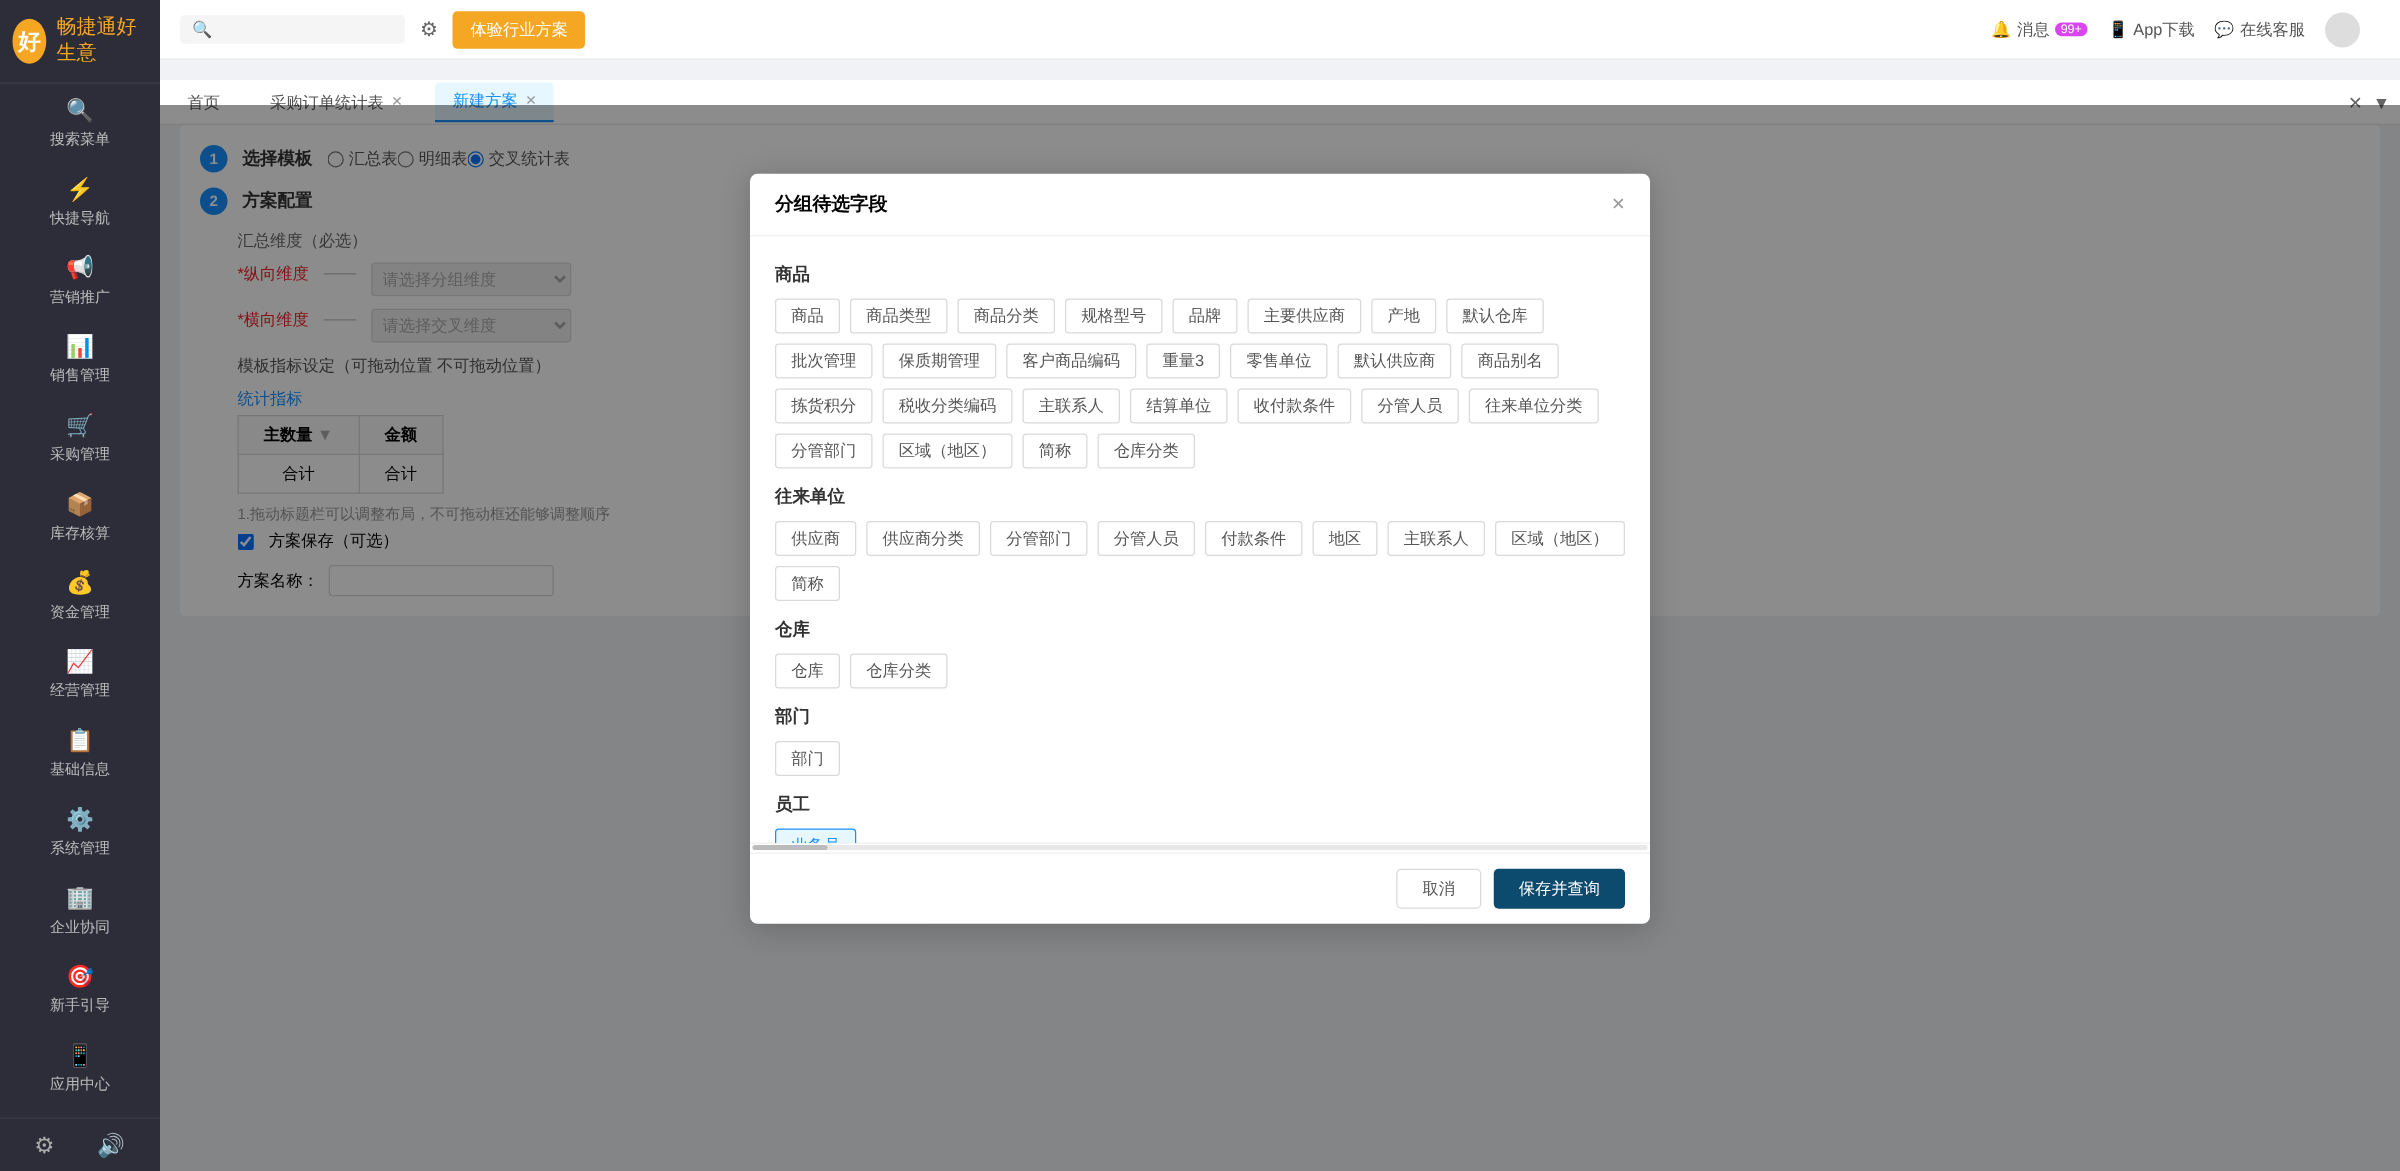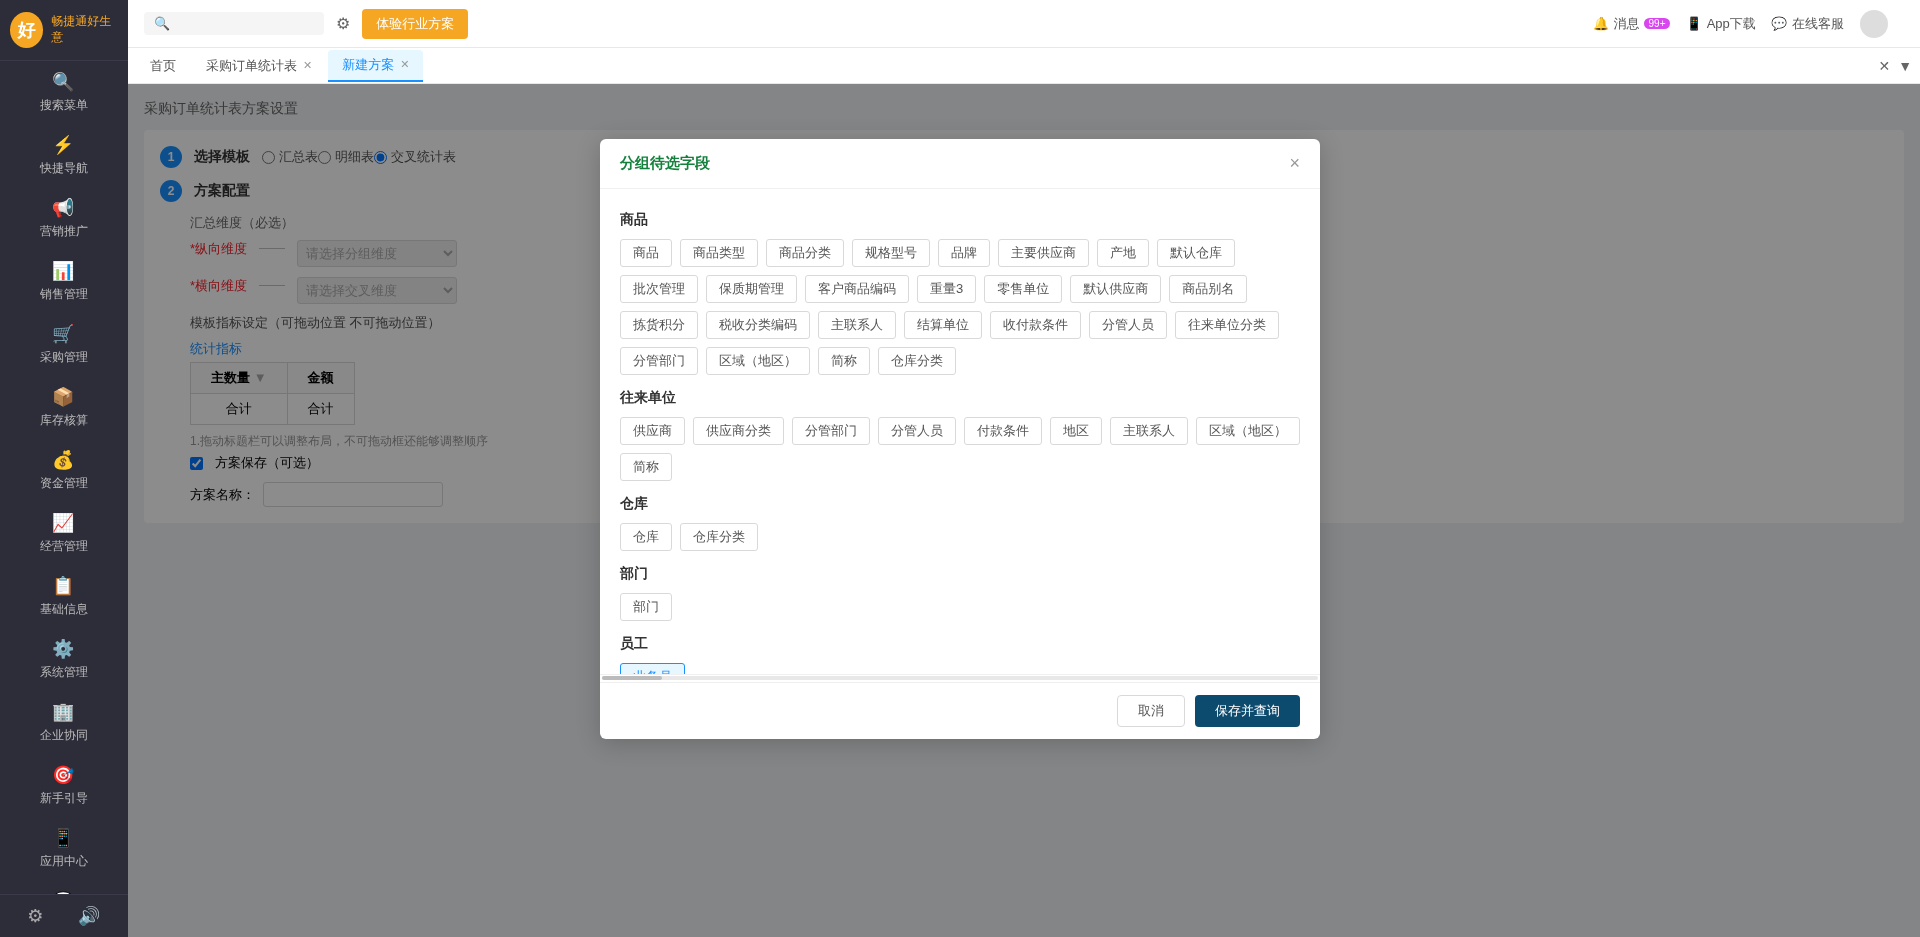--- a/index.html
+++ b/index.html
@@ -8,21 +8,21 @@
     
     .sidebar {
       position: fixed; left: 0; top: 0; width: 128px; height: 100%; background: #2d2d3a; color: #ccc; display: flex; flex-direction: column;
     }
     .sidebar-logo {
       display: flex; align-items: center; padding: 12px 10px; border-bottom: 1px solid #3a3a4a;
     }
     .sidebar-logo-icon {
       width: 36px; height: 36px; background: #f5a623; border-radius: 50%; display: flex; align-items: center; justify-content: center; color: white; font-size: 18px; font-weight: bold; margin-right: 8px;
     }
-    .sidebar-logo-text { color: #f5a623; font-size: 12px; line-height: 1.3; }
+    .sidebar-logo-text { color: #f5a623; font-size: 16px; line-height: 1.3; }
     .sidebar-nav { flex: 1; overflow-y: auto; }
     .sidebar-item {
       display: flex; flex-direction: column; align-items: center; padding: 10px 5px; cursor: pointer; color: #bbb; font-size: 12px; gap: 4px;
     }
     .sidebar-item-icon { font-size: 18px; }
     .sidebar-bottom {
       display: flex; justify-content: space-around; padding: 10px; border-top: 1px solid #3a3a4a;
     }
     .sidebar-bottom-btn { color: #aaa; background: none; border: none; cursor: pointer; font-size: 18px; }
 
@@ -36,21 +36,21 @@
     .topbar-search input { background: none; border: none; outline: none; font-size: 13px; color: #666; width: 120px; }
     .topbar-settings-btn { background: none; border: none; cursor: pointer; font-size: 16px; color: #666; }
     .topbar-trial-btn { background: #f5a623; color: white; border: none; padding: 6px 14px; border-radius: 4px; cursor: pointer; font-size: 13px; }
     .topbar-right { margin-left: auto; display: flex; align-items: center; gap: 16px; }
     .topbar-right-item { display: flex; align-items: center; gap: 4px; cursor: pointer; color: #555; font-size: 13px; }
     .badge { background: #d946ef; color: white; border-radius: 10px; padding: 0 5px; font-size: 10px; min-width: 18px; text-align: center; }
     .avatar { width: 28px; height: 28px; border-radius: 50%; background: #ddd; }
 
     
     .tabs-bar {
-      position: fixed; left: 128px; top: 48px; right: 0; height: 36px; background: #fff; border-bottom: 1px solid #e8e8e8; display: flex; align-items: center; padding: 0 8px; gap: 2px; z-index: 9;
+      position: fixed; left: 128px; top: 64px; right: 0; height: 36px; background: #fff; border-bottom: 1px solid #e8e8e8; display: flex; align-items: center; padding: 0 8px; gap: 12px; z-index: 9;
     }
     .tab {
       padding: 6px 14px; border-radius: 4px 4px 0 0; cursor: pointer; font-size: 13px; color: #555; display: flex; align-items: center; gap: 6px; white-space: nowrap;
     }
     .tab.active { background: #e6f7ff; color: #1890ff; border-bottom: 2px solid #1890ff; }
     .tab-close { font-size: 11px; color: #999; cursor: pointer; }
     .tabs-actions { margin-left: auto; display: flex; gap: 8px; }
     .tabs-action-btn { background: none; border: none; cursor: pointer; font-size: 14px; color: #666; }
 
     
@@ -72,21 +72,21 @@
       position: fixed; left: 128px; top: 84px; right: 0; bottom: 0; background: rgba(0,0,0,0.45); z-index: 100;
     }
 
     
     .modal {
       position: fixed; left: 50%; top: 50%; transform: translate(-50%, -55%); width: 720px; max-height: 600px; background: white; border-radius: 6px; box-shadow: 0 4px 24px rgba(0,0,0,0.2); z-index: 200; display: flex; flex-direction: column;
     }
     .modal-header {
       display: flex; align-items: center; justify-content: space-between; padding: 14px 20px; border-bottom: 1px solid #f0f0f0; flex-shrink: 0;
     }
-    .modal-title { font-size: 15px; font-weight: bold; color: #15803d; }
+    .modal-title { font-size: 15px; font-weight: bold; color: #000000; }
     .modal-close { background: none; border: none; cursor: pointer; font-size: 18px; color: #999; }
     .modal-body {
       flex: 1; overflow-y: auto; padding: 16px 20px;
     }
     .modal-footer {
       display: flex; justify-content: flex-end; gap: 10px; padding: 12px 20px; border-top: 1px solid #f0f0f0; flex-shrink: 0;
     }
     .btn-cancel { background: white; border: 1px solid #d9d9d9; color: #555; padding: 6px 20px; border-radius: 4px; cursor: pointer; font-size: 13px; }
     .btn-primary { background: #0c4a6e; border: none; color: white; padding: 6px 20px; border-radius: 4px; cursor: pointer; font-size: 13px; }
 
@@ -225,21 +225,20 @@
     <span>新建方案</span>
     <span class="tab-close">✕</span>
   </div>
   <div class="tabs-actions">
     <button class="tabs-action-btn">✕</button>
     <button class="tabs-action-btn">▼</button>
   </div>
 </div>
 
 <div class="main">
-  <div class="page-header">采购订单统计表方案设置</div>
   <div class="content-card">
 
     <div class="step-row">
       <div class="step-num">1</div>
       <div class="step-label">选择模板</div>
       <div class="radio-group">
         <label class="radio-item">
             <input type="radio" name="template" style=""> 
             <span>汇总表</span>
           </label>

